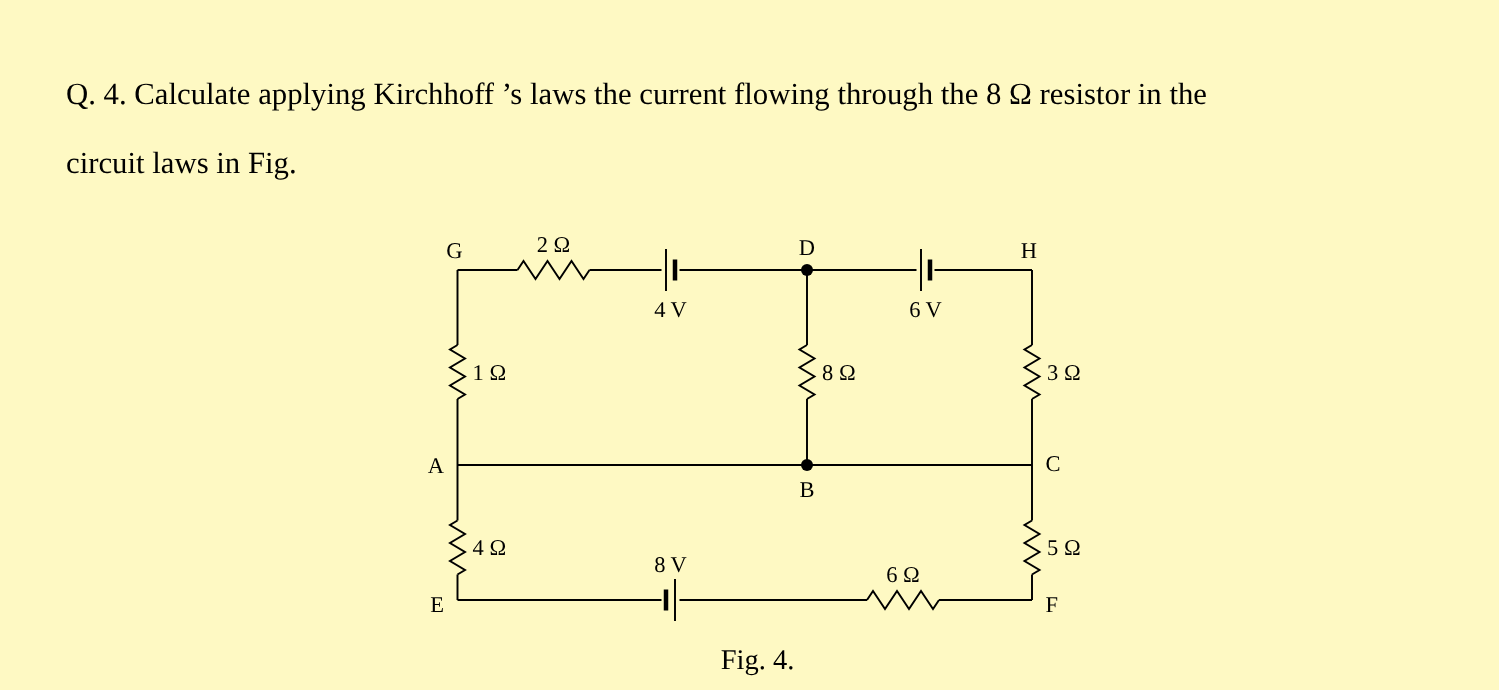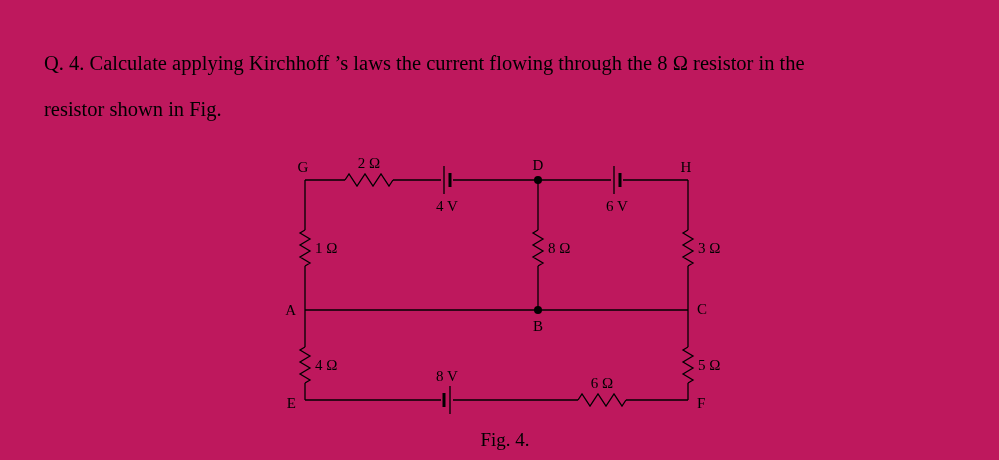--- a/index.html
+++ b/index.html
@@ -4,21 +4,21 @@
 <style>
   html, body {
     margin: 0;
     padding: 0;
     background: #ffffff;
   }
   #page {
     position: relative;
     width: 999px;
     height: 460px;
-    background: #be185d;
+    background: #fef9c3;
     font-family: "Liberation Serif", serif;
     color: #000;
     overflow: hidden;
   }
   .question {
     position: absolute;
     left: 44px;
     top: 40px;
     width: 910px;
     font-size: 20.5px;
@@ -58,21 +58,21 @@
     fill: #000;
   }
 </style>
 </head>
 <body>
 
 <div id="page">
 
   <div class="question">
     <div>Q. 4. Calculate applying Kirchhoff ’s laws the current flowing through the 8 Ω resistor in the</div>
-    <div>resistor shown in Fig.</div>
+    <div>circuit laws in Fig.</div>
   </div>
 
   <svg class="circuit-svg" width="999" height="310" viewBox="0 0 999 310">
 
     <g>
 
       <path class="wire" d="M305,30 H345"></path>
       <path class="wire" d="M393,30 H441"></path>
       <path class="wire" d="M453,30 H611"></path>
       <path class="wire" d="M623,30 H688"></path>

